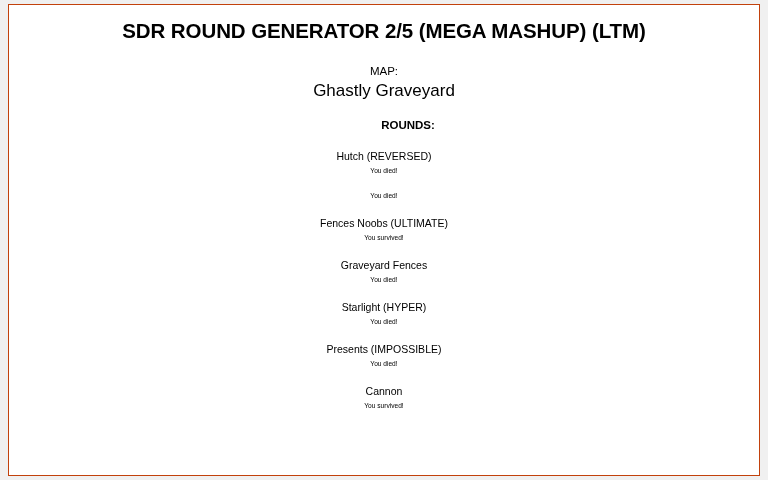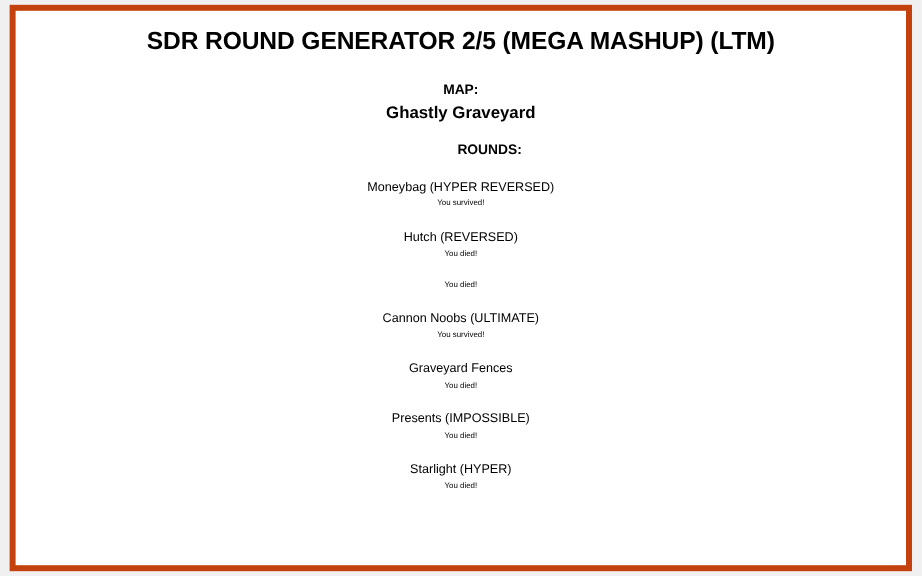--- a/index.html
+++ b/index.html
@@ -13,21 +13,21 @@
     overflow: hidden;
     font-family: "Liberation Sans", sans-serif;
   }
   .page {
     position: absolute;
     left: 8px;
     top: 4px;
     width: 752px;
     height: 472px;
     background: #ffffff;
-    border: 5px solid #c2410c;
+    border: 1px solid #c2410c;
     box-sizing: border-box;
     overflow: hidden;
   }
   .inner {
     padding-top: 14px;
     text-align: center;
   }
   .title {
     font-size: 20.5px;
     font-weight: bold;
@@ -35,27 +35,27 @@
     letter-spacing: -0.1px;
     margin: 0 0 0 0;
     padding: 0 10px;
     line-height: 1.2;
   }
   .map-block {
     margin-top: 19px;
   }
   .map-label {
     font-size: 11.5px;
-    font-weight: bold;
+    font-weight: normal;
     color: #000000;
     line-height: 1.45;
   }
   .map-value {
-    font-size: 14px;
-    font-weight: bold;
+    font-size: 17px;
+    font-weight: normal;
     color: #000000;
     line-height: 1.45;
   }
   .rounds-label {
     margin-top: 15px;
     font-size: 11.5px;
     font-weight: bold;
     color: #000000;
     margin-left: 48px;
   }
@@ -87,51 +87,51 @@
 
     <div class="map-block">
       <div class="map-label">MAP:</div>
       <div class="map-value">Ghastly Graveyard</div>
     </div>
 
     <div class="rounds-label">ROUNDS:</div>
 
     <div class="rounds-list">
 
-      <div class="round">
-        <div class="round-name">Moneybag (HYPER REVERSED)</div>
-        <div class="round-result">You survived!</div>
-      </div>
 
       <div class="round">
         <div class="round-name">Hutch (REVERSED)</div>
         <div class="round-result">You died!</div>
       </div>
 
       <div class="round">
         <div class="round-result">You died!</div>
       </div>
 
       <div class="round">
-        <div class="round-name">Cannon Noobs (ULTIMATE)</div>
+        <div class="round-name">Fences Noobs (ULTIMATE)</div>
         <div class="round-result">You survived!</div>
       </div>
 
       <div class="round">
         <div class="round-name">Graveyard Fences</div>
         <div class="round-result">You died!</div>
       </div>
 
       <div class="round">
+        <div class="round-name">Starlight (HYPER)</div>
+        <div class="round-result">You died!</div>
+      </div>
+
+      <div class="round">
         <div class="round-name">Presents (IMPOSSIBLE)</div>
         <div class="round-result">You died!</div>
       </div>
 
       <div class="round">
-        <div class="round-name">Starlight (HYPER)</div>
-        <div class="round-result">You died!</div>
+        <div class="round-name">Cannon</div>
+        <div class="round-result">You survived!</div>
       </div>
-
 
     </div>
 
   </div>
 </div>
 
 </body></html>

